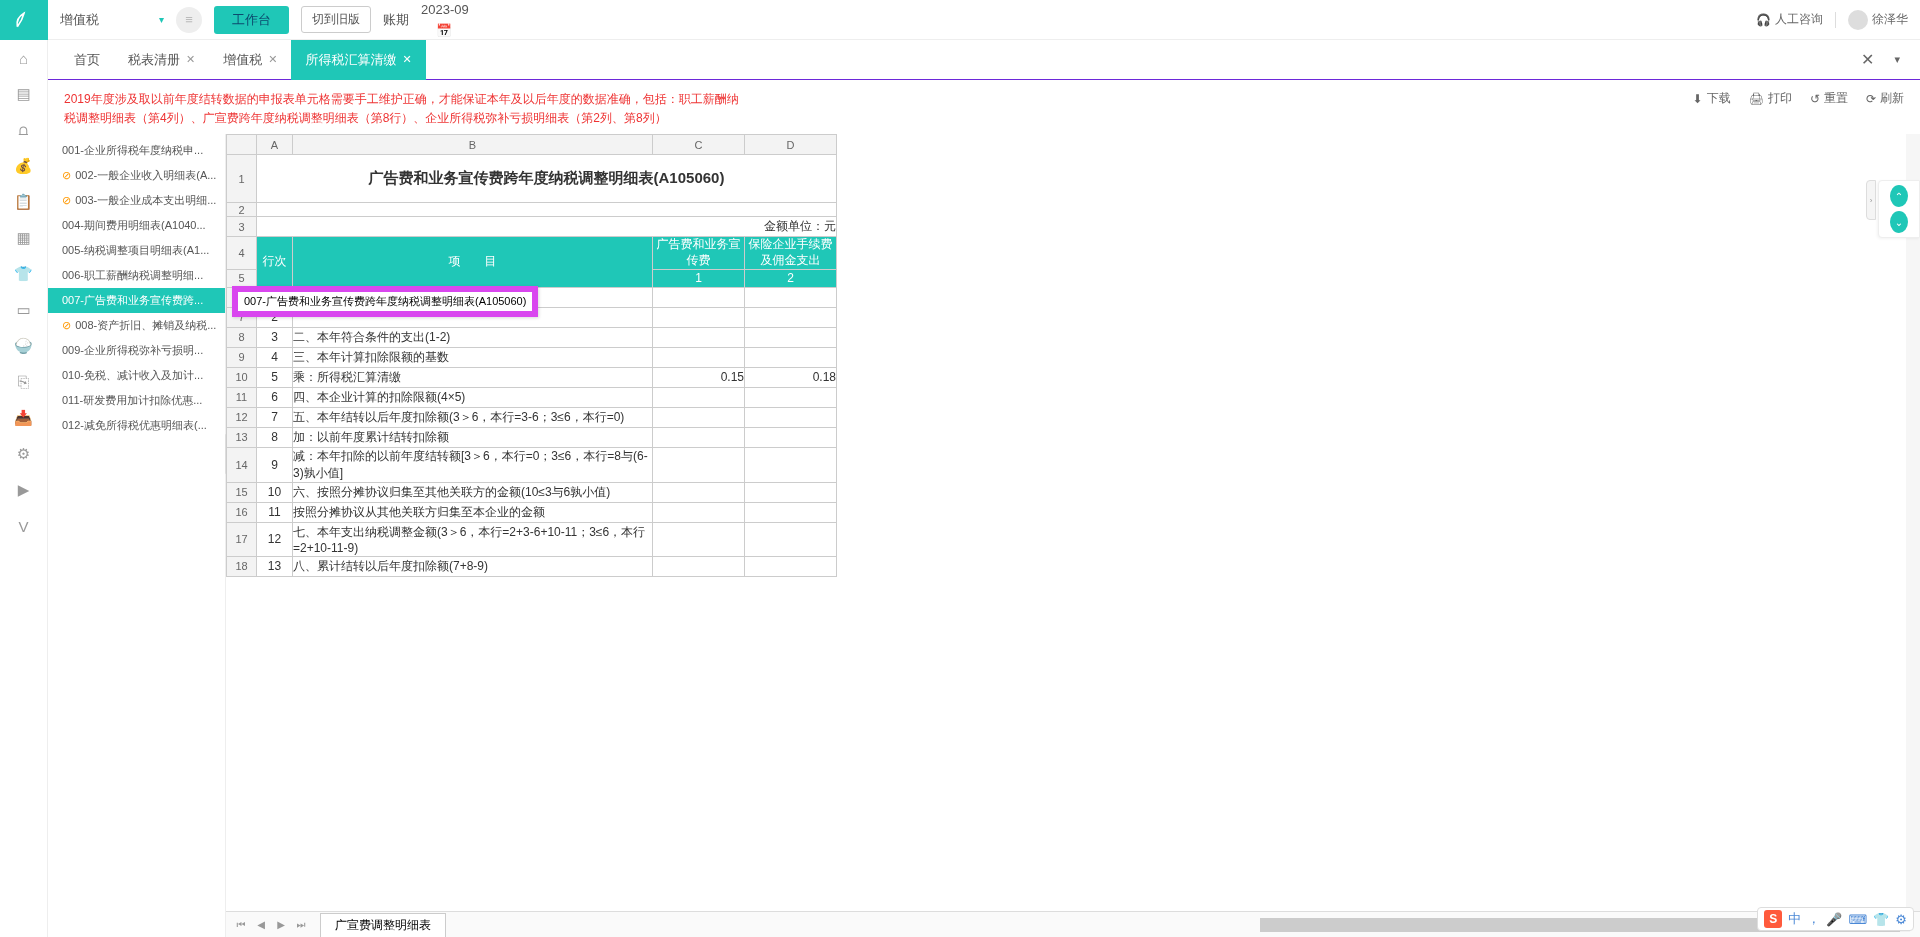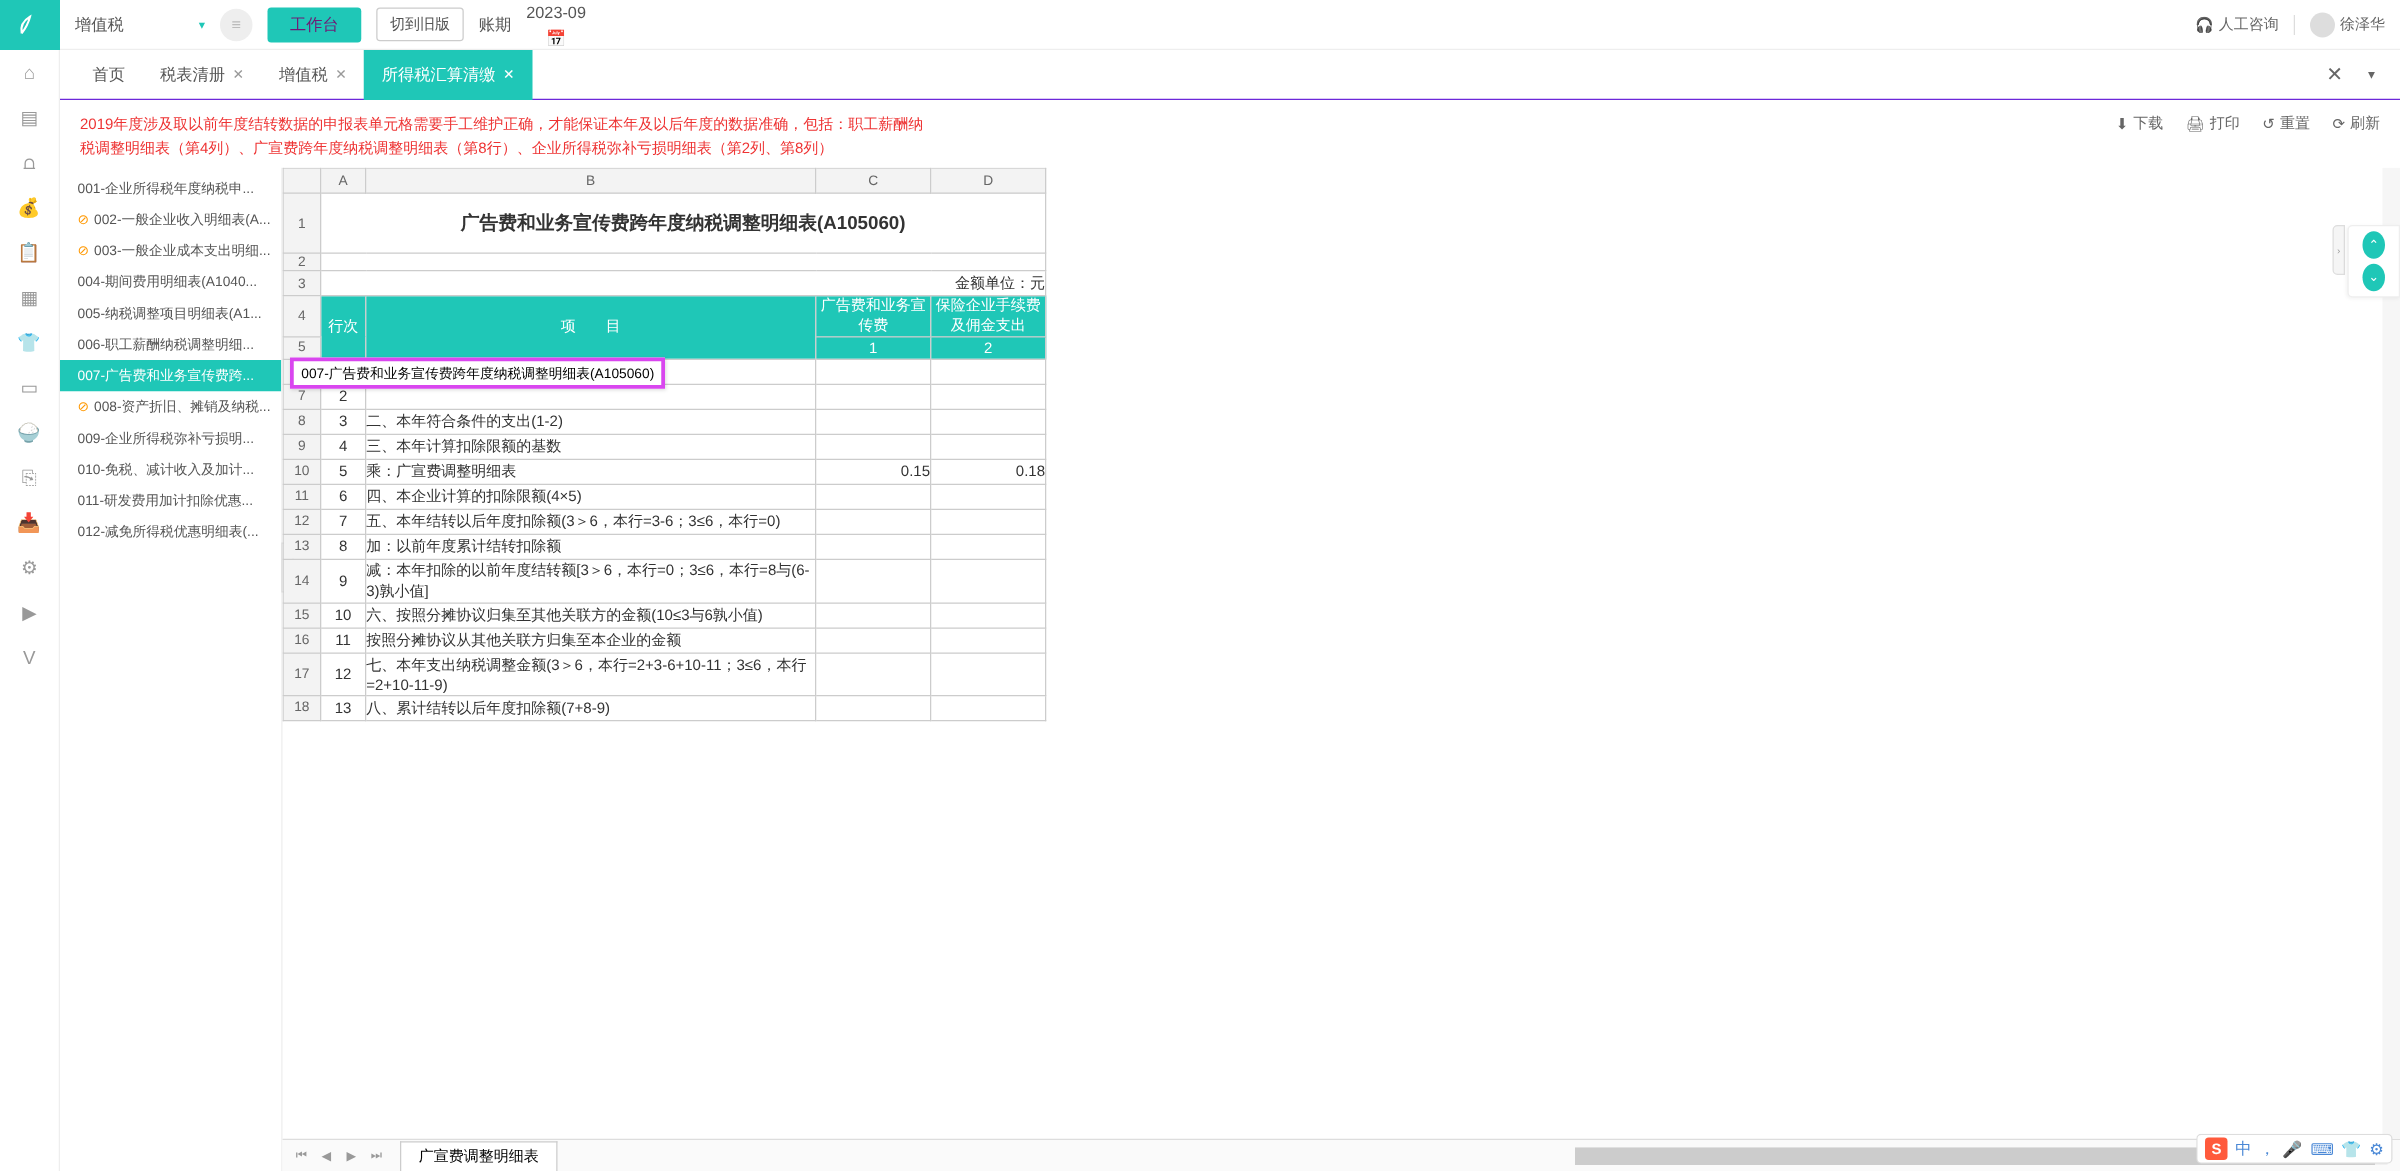--- a/index.html
+++ b/index.html
@@ -7,21 +7,21 @@
 .app { display:flex; height:100vh; }
 .leftbar { width:48px; background:#fff; border-right:1px solid #eee; display:flex; flex-direction:column; align-items:center; padding-top:0; }
 .leftbar .logo { width:48px; height:40px; background:#1fc7b7; display:flex; align-items:center; justify-content:center; color:#fff; }
 .leftbar .navicon { width:48px; height:36px; display:flex; align-items:center; justify-content:center; color:#999; cursor:pointer; font-size:15px; }
 .leftbar .navicon.active { color:#1fc7b7; }
 .main { flex:1; display:flex; flex-direction:column; background:#fff; }
 .topbar { height:40px; display:flex; align-items:center; padding:0 12px; border-bottom:1px solid #eee; gap:12px; }
 .dropdown { display:flex; align-items:center; gap:60px; color:#555; font-size:13px; cursor:pointer; }
 .chev { color:#1fc7b7; font-size:10px; }
 .circbtn { width:26px; height:26px; border-radius:50%; background:#eee; display:flex; align-items:center; justify-content:center; color:#bbb; font-size:13px; }
-.btn-primary { background:#1fc7b7; color:#701a75; padding:5px 18px; border-radius:3px; font-size:13px; cursor:pointer; }
+.btn-primary { background:#1fc7b7; color:#0c4a6e; padding:5px 18px; border-radius:3px; font-size:13px; cursor:pointer; }
 .btn-outline { border:1px solid #ccc; padding:4px 10px; border-radius:3px; font-size:12px; color:#555; cursor:pointer; }
 .periodlbl { font-size:13px; color:#555; }
 .periodval { font-size:13px; color:#555; display:flex; align-items:center; gap:6px;flex-direction:column; }
 .topbar .spacer { flex:1; }
 .toplink { display:flex; align-items:center; gap:4px; font-size:12px; color:#666; cursor:pointer; }
 .avatar { width:20px; height:20px; border-radius:50%; background:#ddd; display:inline-block; }
 .tabs { height:40px; display:flex; align-items:center; padding:0 12px; border-bottom:1px solid #6d28d9; gap:4px; }
 .tab { padding:0 14px; height:40px; display:flex; align-items:center; font-size:13px; color:#555; cursor:pointer; gap:6px; }
 .tab .x { font-size:11px; color:#999; }
 .tab.active { background:#1fc7b7; color:#fff; }
@@ -64,21 +64,21 @@
 .yearpanel { position:absolute; right:0; top:100px; width:42px; background:#fff; border:1px solid #eee; border-radius:4px 0 0 4px; box-shadow:-1px 1px 3px rgba(0,0,0,.05); }
 .yearbtn { height:26px; display:flex; align-items:center; justify-content:center; font-size:11px; color:#999; cursor:pointer; }
 .yearbtn.current { background:#1fc7b7; color:#fff; border-radius:10px; margin:2px; }
 .yearbtn.bold { color:#333; font-weight:bold; }
 .yearnav { height:22px; display:flex; align-items:center; justify-content:center; background:#1fc7b7; color:#fff; border-radius:50%; width:18px; margin:4px auto; font-size:10px; cursor:pointer; }
 .expand-handle { position:absolute; right:44px; top:100px; width:10px; height:40px; background:#f5f5f5; border:1px solid #ddd; border-radius:4px 0 0 4px; display:flex; align-items:center; justify-content:center; font-size:8px; color:#999; cursor:pointer; }
 .ime-bar { position:fixed; right:6px; bottom:6px; display:flex; align-items:center; gap:6px; background:#fff; border:1px solid #ddd; border-radius:4px; padding:2px 6px; font-size:12px; }
 .ime-bar .s { width:18px; height:18px; background:#ff5a3c; color:#fff; border-radius:3px; display:flex; align-items:center; justify-content:center; font-weight:bold; font-size:12px; }
 .ime-bar span { color:#4a88d6; font-size:13px; }
 .vscroll { position:absolute; right:0; top:0; bottom:0; width:14px; background:#f6f6f6; }
-.tooltip { position:absolute; background:#fff; border:3px solid #d946ef; padding:2px 6px; font-size:11px; box-shadow:1px 1px 3px rgba(0,0,0,.15); white-space:nowrap; z-index:50; }
+.tooltip { position:absolute; background:#fff; border:6px solid #d946ef; padding:2px 6px; font-size:11px; box-shadow:1px 1px 3px rgba(0,0,0,.15); white-space:nowrap; z-index:50; }
 </style>
 </head>
 <body>
 
 <div class="app">
   <div class="leftbar">
     <div class="logo">
         <svg width="20" height="20" viewBox="0 0 24 24" fill="none" stroke="#fff" stroke-width="2">
           <path d="M4 20 Q2 10 12 4 Q10 12 4 20"></path>
         </svg>
@@ -278,21 +278,21 @@
                   <tr>
                     <th class="rowhdr">9</th>
                     <td class="idxcell">4</td>
                     <td class="labelcell">三、本年计算扣除限额的基数</td>
                     <td class="valcell"></td>
                     <td class="valcell"></td>
                   </tr>
                   <tr>
                     <th class="rowhdr">10</th>
                     <td class="idxcell">5</td>
-                    <td class="labelcell">乘：广宣费调整明细表</td>
+                    <td class="labelcell">乘：所得税汇算清缴</td>
                     <td class="valcell">0.15</td>
                     <td class="valcell">0.18</td>
                   </tr>
                   <tr>
                     <th class="rowhdr">11</th>
                     <td class="idxcell">6</td>
                     <td class="labelcell">四、本企业计算的扣除限额(4×5)</td>
                     <td class="valcell"></td>
                     <td class="valcell"></td>
                   </tr>

